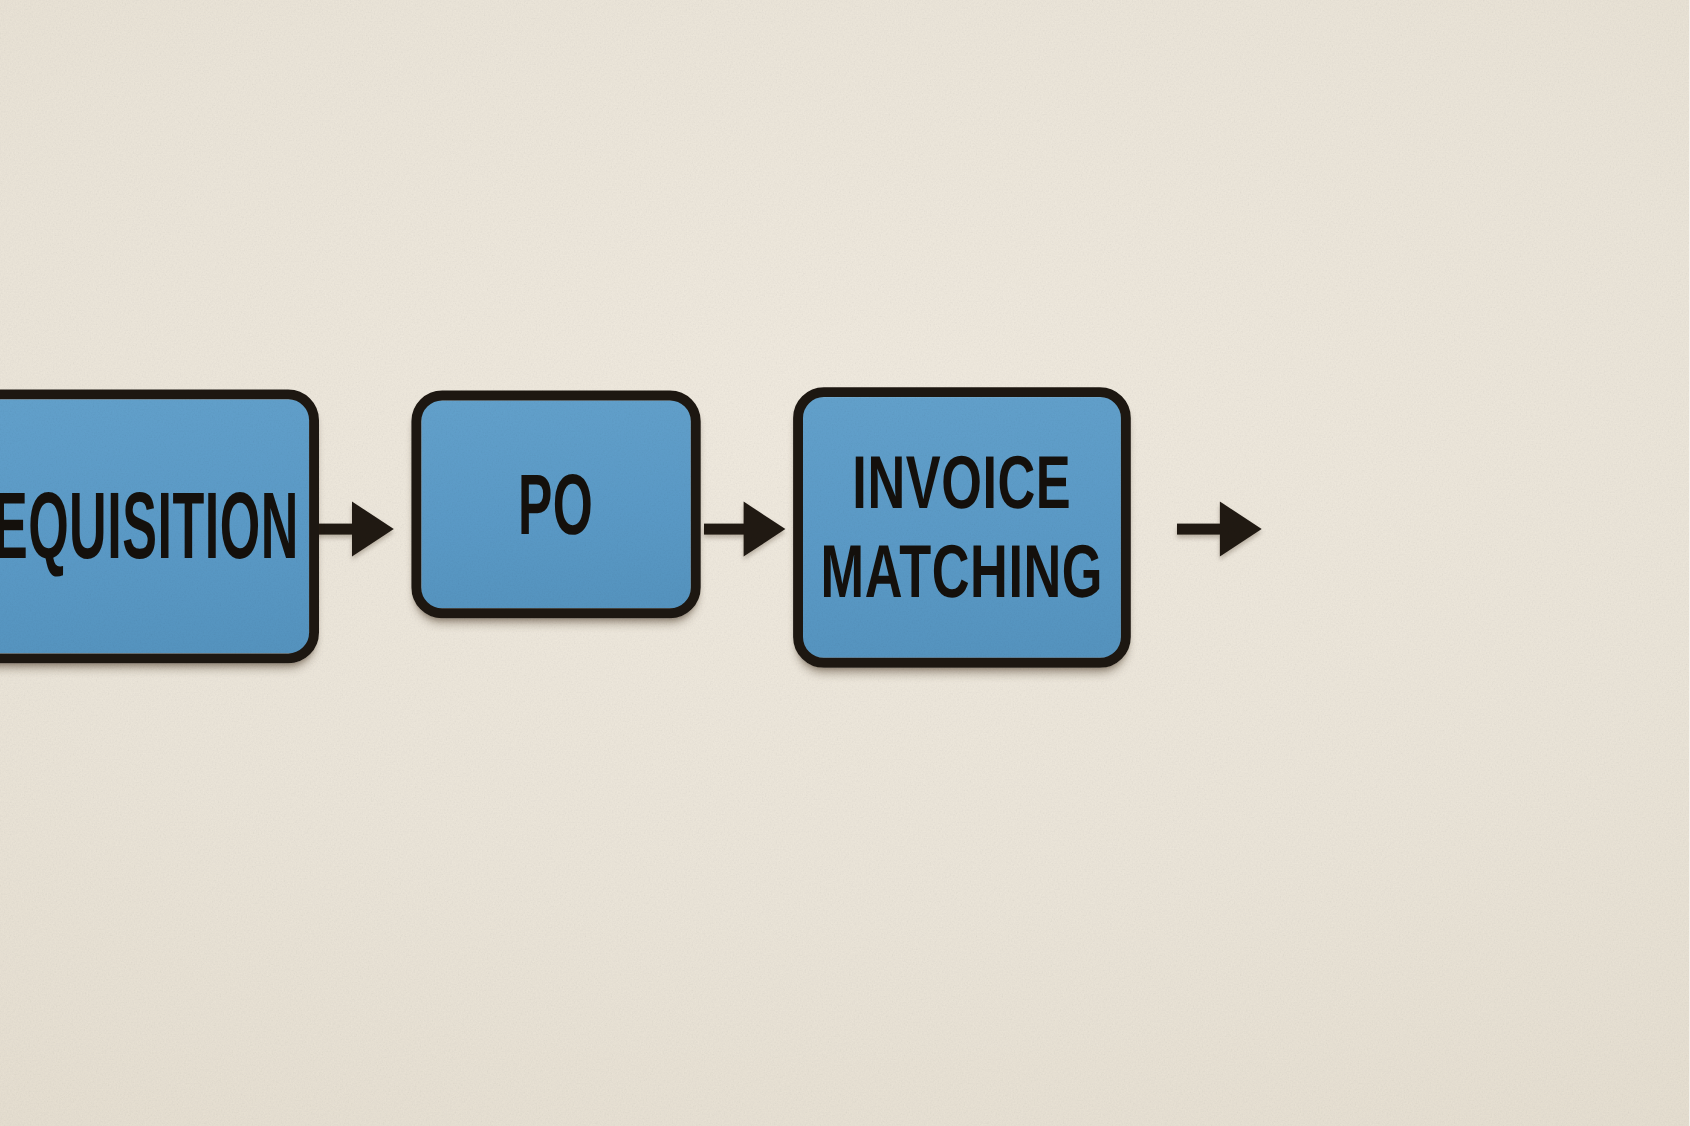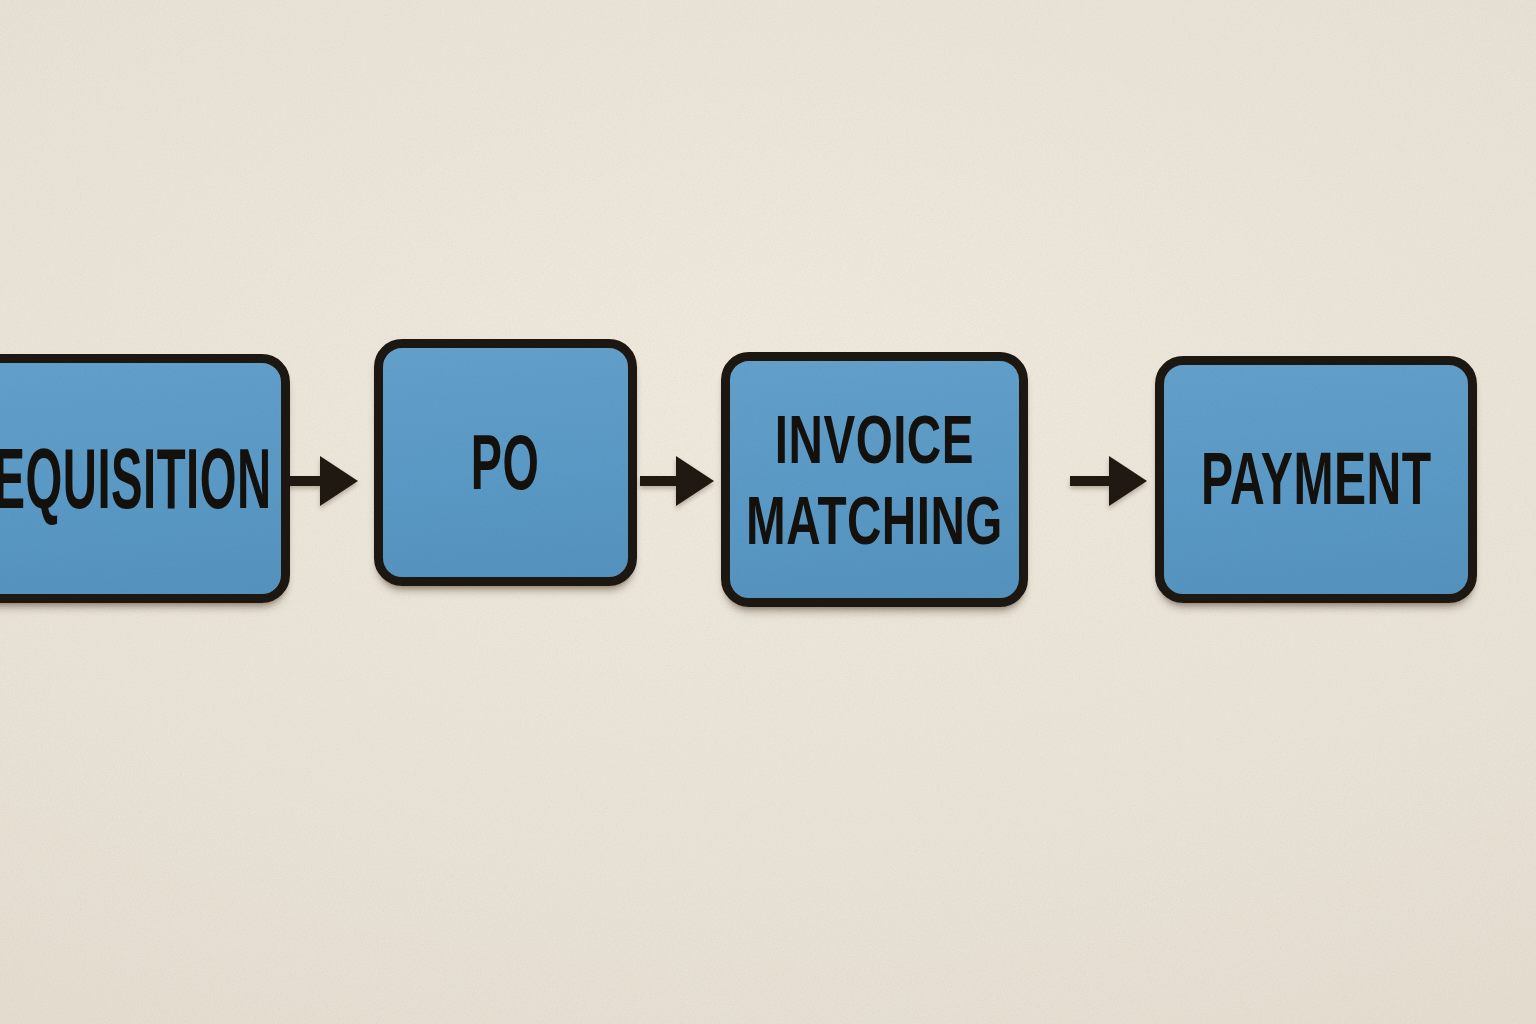--- a/index.html
+++ b/index.html
@@ -54,21 +54,21 @@
   .node-label {
     font-weight: 700;
     color: var(--text-color, #14100c);
     white-space: pre-line;
     text-align: center;
     line-height: 1.12;
     letter-spacing: 0.01em;
   }
 
   .node1 { left: -60px;  top: 354px; width: 350px; height: 249px; }
-  .node2 { left: 374px;  top: 339px; width: 263px; height: 247px; }
+  .node2 { left: 374px;  top: 355px; width: 263px; height: 207px; }
   .node3 { left: 721px;  top: 352px; width: 307px; height: 255px; }
   .node4 { left: 1155px; top: 356px; width: 322px; height: 247px; }
 
   .node1 .node-label { font-size: 86px; transform: scaleX(0.55); }
   .node2 .node-label { font-size: 78px; transform: scaleX(0.60); }
   .node3 .node-label { font-size: 68px; transform: scaleX(0.70); line-height: 1.18; }
   .node4 .node-label { font-size: 74px; transform: scaleX(0.65); }
 
   .arrow {
     position: absolute;
@@ -130,23 +130,20 @@
   <div class="node node3">
     <span class="node-label">INVOICE
 MATCHING</span>
   </div>
 
   <div class="arrow arrow3">
     <i class="shaft"></i>
     <i class="head"></i>
   </div>
 
-  <div class="node node4">
-    <span class="node-label">PAYMENT</span>
-  </div>
 
   <svg class="grain" xmlns="http://www.w3.org/2000/svg">
     <filter id="grainFilter">
       <feTurbulence type="fractalNoise" baseFrequency="0.72" numOctaves="2" stitchTiles="stitch"></feTurbulence>
       <feColorMatrix type="saturate" values="0"></feColorMatrix>
     </filter>
     <rect width="100%" height="100%" filter="url(#grainFilter)"></rect>
   </svg>
 
 </div>

